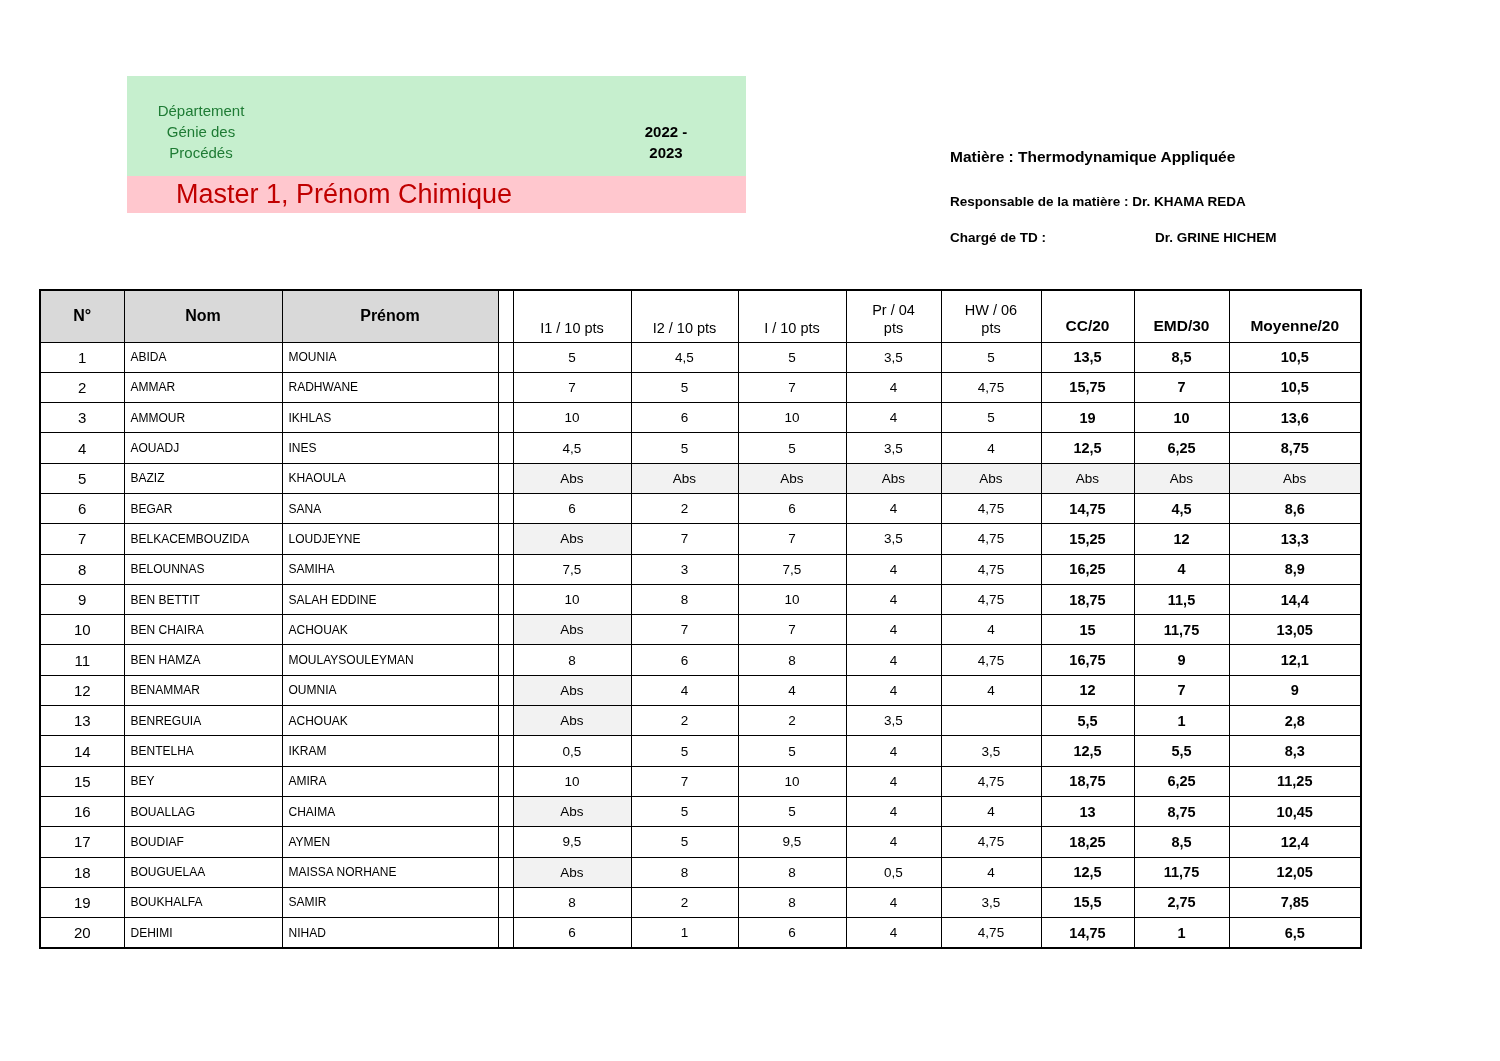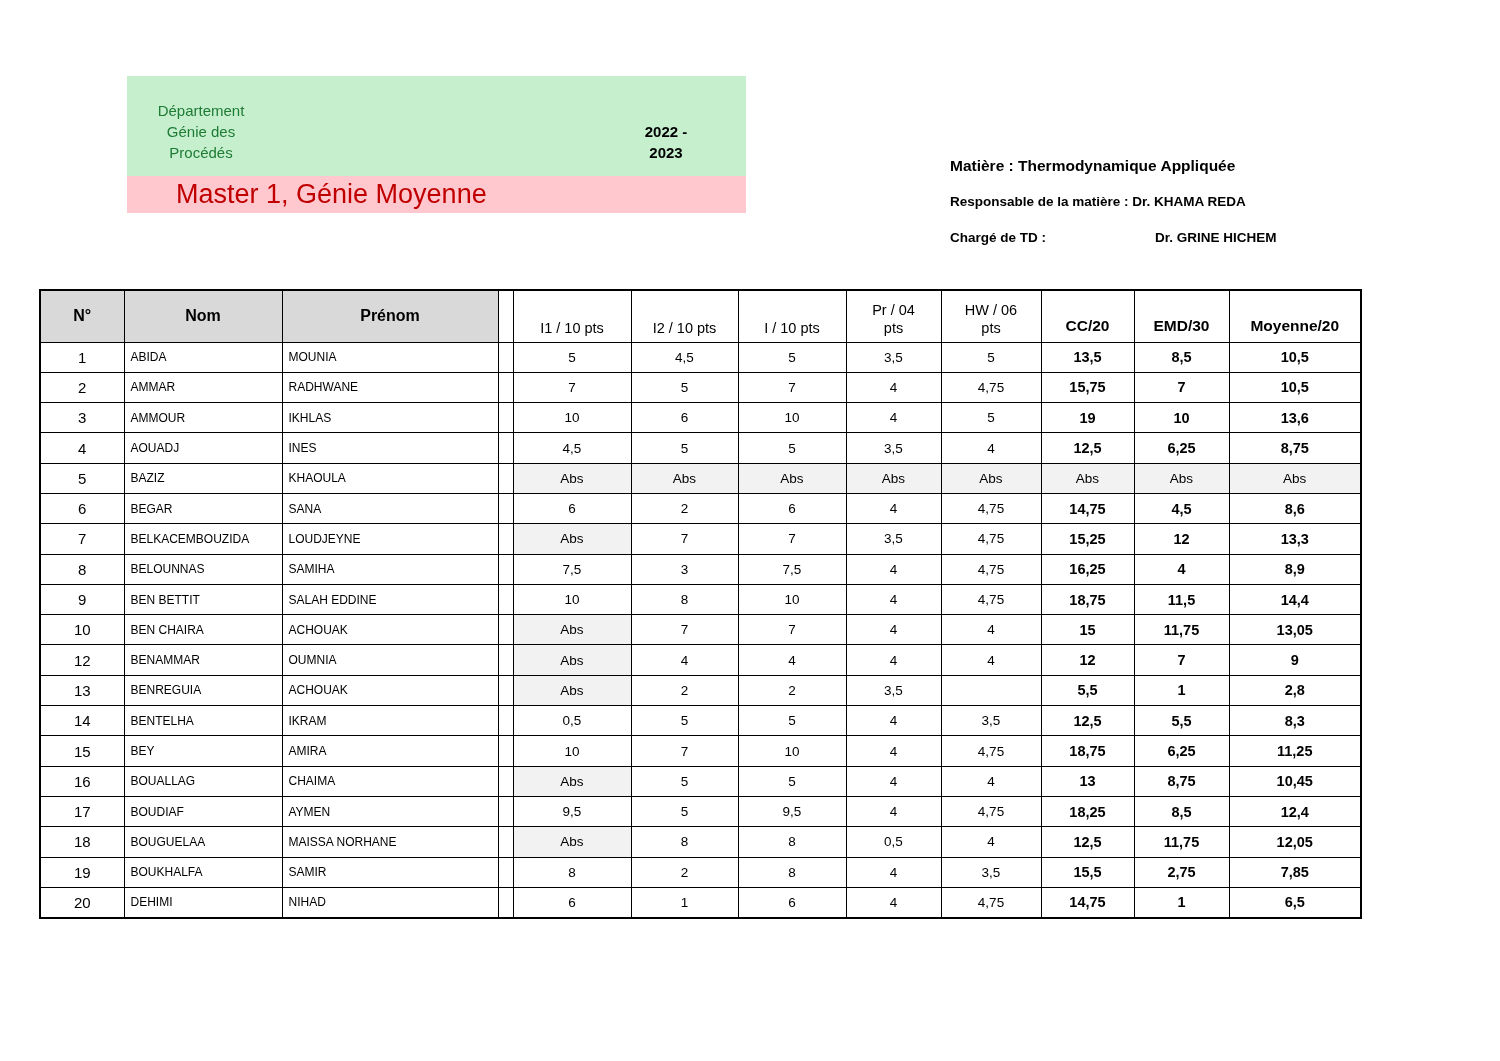--- a/index.html
+++ b/index.html
@@ -10,21 +10,21 @@
   
   .green-box { position:absolute; left:127px; top:76px; width:619px; height:100px; background:#c6efce; }
   .dept-text { position:absolute; left:10px; top:24px; width:128px; color:#1e7b34;
                font-size:15px; line-height:21px; text-align:center; white-space:pre-line; }
   .year-text { position:absolute; left:489px; top:45px; width:100px; font-weight:bold;
                font-size:15px; line-height:21px; text-align:center; white-space:pre-line; }
   .pink-box { position:absolute; left:127px; top:176px; width:619px; height:37px; background:#ffc7ce; }
   .program-text { position:absolute; left:49px; top:2px; color:#c00000; font-size:27px; line-height:33px; }
 
   
-  .subject { position:absolute; left:950px; top:157px; font-size:15.5px; font-weight:bold; }
+  .subject { position:absolute; left:950px; top:148px; font-size:15.5px; font-weight:bold; }
   .resp    { position:absolute; left:950px; top:194px; font-size:13.5px; font-weight:bold; }
   .td-line { position:absolute; left:950px; top:230px; width:480px; font-size:13.5px; font-weight:bold; }
   .td-name { position:absolute; left:205px; top:0; }
 
   
   table.grades { position:absolute; left:39px; top:289px; border-collapse:collapse;
                  table-layout:fixed; border:2px solid #000; }
   .grades th, .grades td { border:1px solid #000; overflow:hidden; }
   .grades thead tr { height:52px; }
   .grades tbody tr { height:30.3px; }
@@ -51,21 +51,21 @@
 
   <div class="green-box">
     <div class="dept-text">Département
 Génie des
 Procédés</div>
     <div class="year-text">2022 -
 2023</div>
   </div>
 
   <div class="pink-box">
-    <div class="program-text">Master 1, Génie Moyenne</div>
+    <div class="program-text">Master 1, Prénom Chimique</div>
   </div>
 
   <div class="subject">Matière : Thermodynamique Appliquée</div>
   <div class="resp">Responsable de la matière : Dr. KHAMA REDA</div>
   <div class="td-line">
     <span>Chargé de TD :</span>
     <span class="td-name">Dr. GRINE HICHEM</span>
   </div>
 
   <table class="grades">
@@ -236,20 +236,34 @@
           <td class="score abs">Abs</td>
           <td class="score">7</td>
           <td class="score">7</td>
           <td class="score">4</td>
           <td class="score">4</td>
           <td class="bscore">15</td>
           <td class="bscore">11,75</td>
           <td class="bscore">13,05</td>
         </tr>
         <tr>
+          <td class="num">11</td>
+          <td class="name">BEN HAMZA</td>
+          <td class="name">MOULAYSOULEYMAN</td>
+          <td class="sep"></td>
+          <td class="score">8</td>
+          <td class="score">6</td>
+          <td class="score">8</td>
+          <td class="score">4</td>
+          <td class="score">4,75</td>
+          <td class="bscore">16,75</td>
+          <td class="bscore">9</td>
+          <td class="bscore">12,1</td>
+        </tr>
+        <tr>
           <td class="num">12</td>
           <td class="name">BENAMMAR</td>
           <td class="name">OUMNIA</td>
           <td class="sep"></td>
           <td class="score abs">Abs</td>
           <td class="score">4</td>
           <td class="score">4</td>
           <td class="score">4</td>
           <td class="score">4</td>
           <td class="bscore">12</td>

